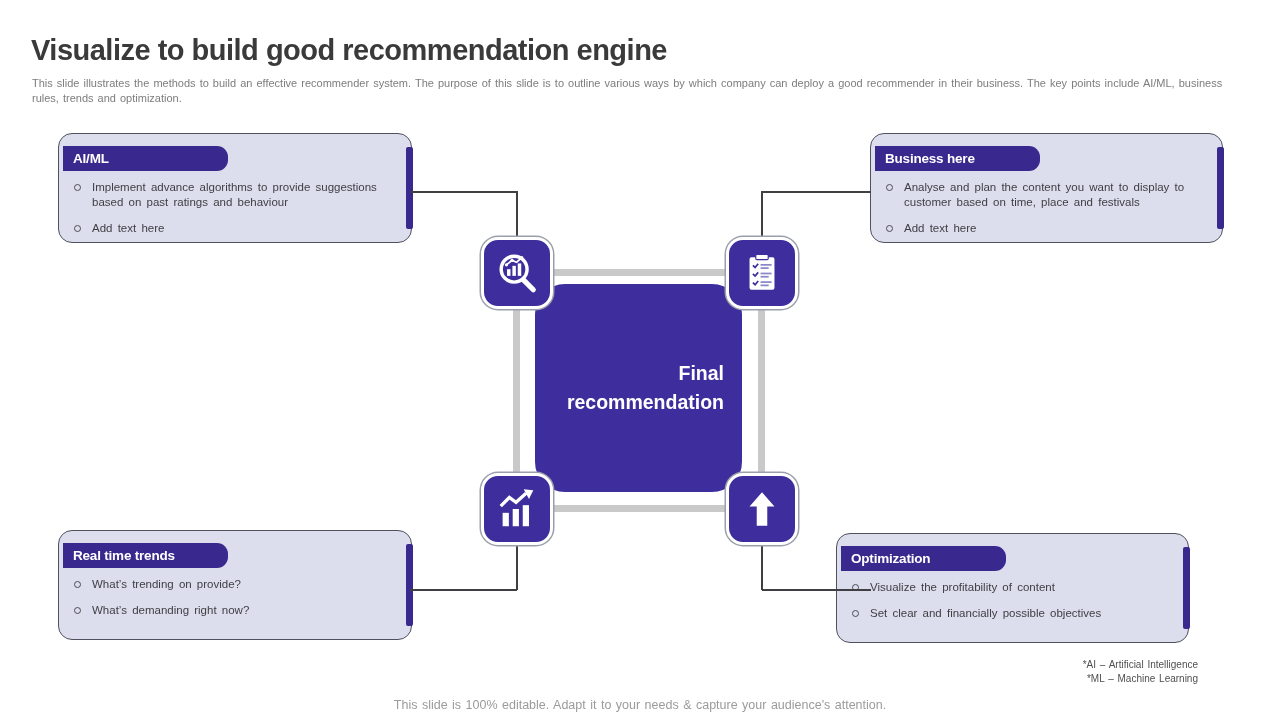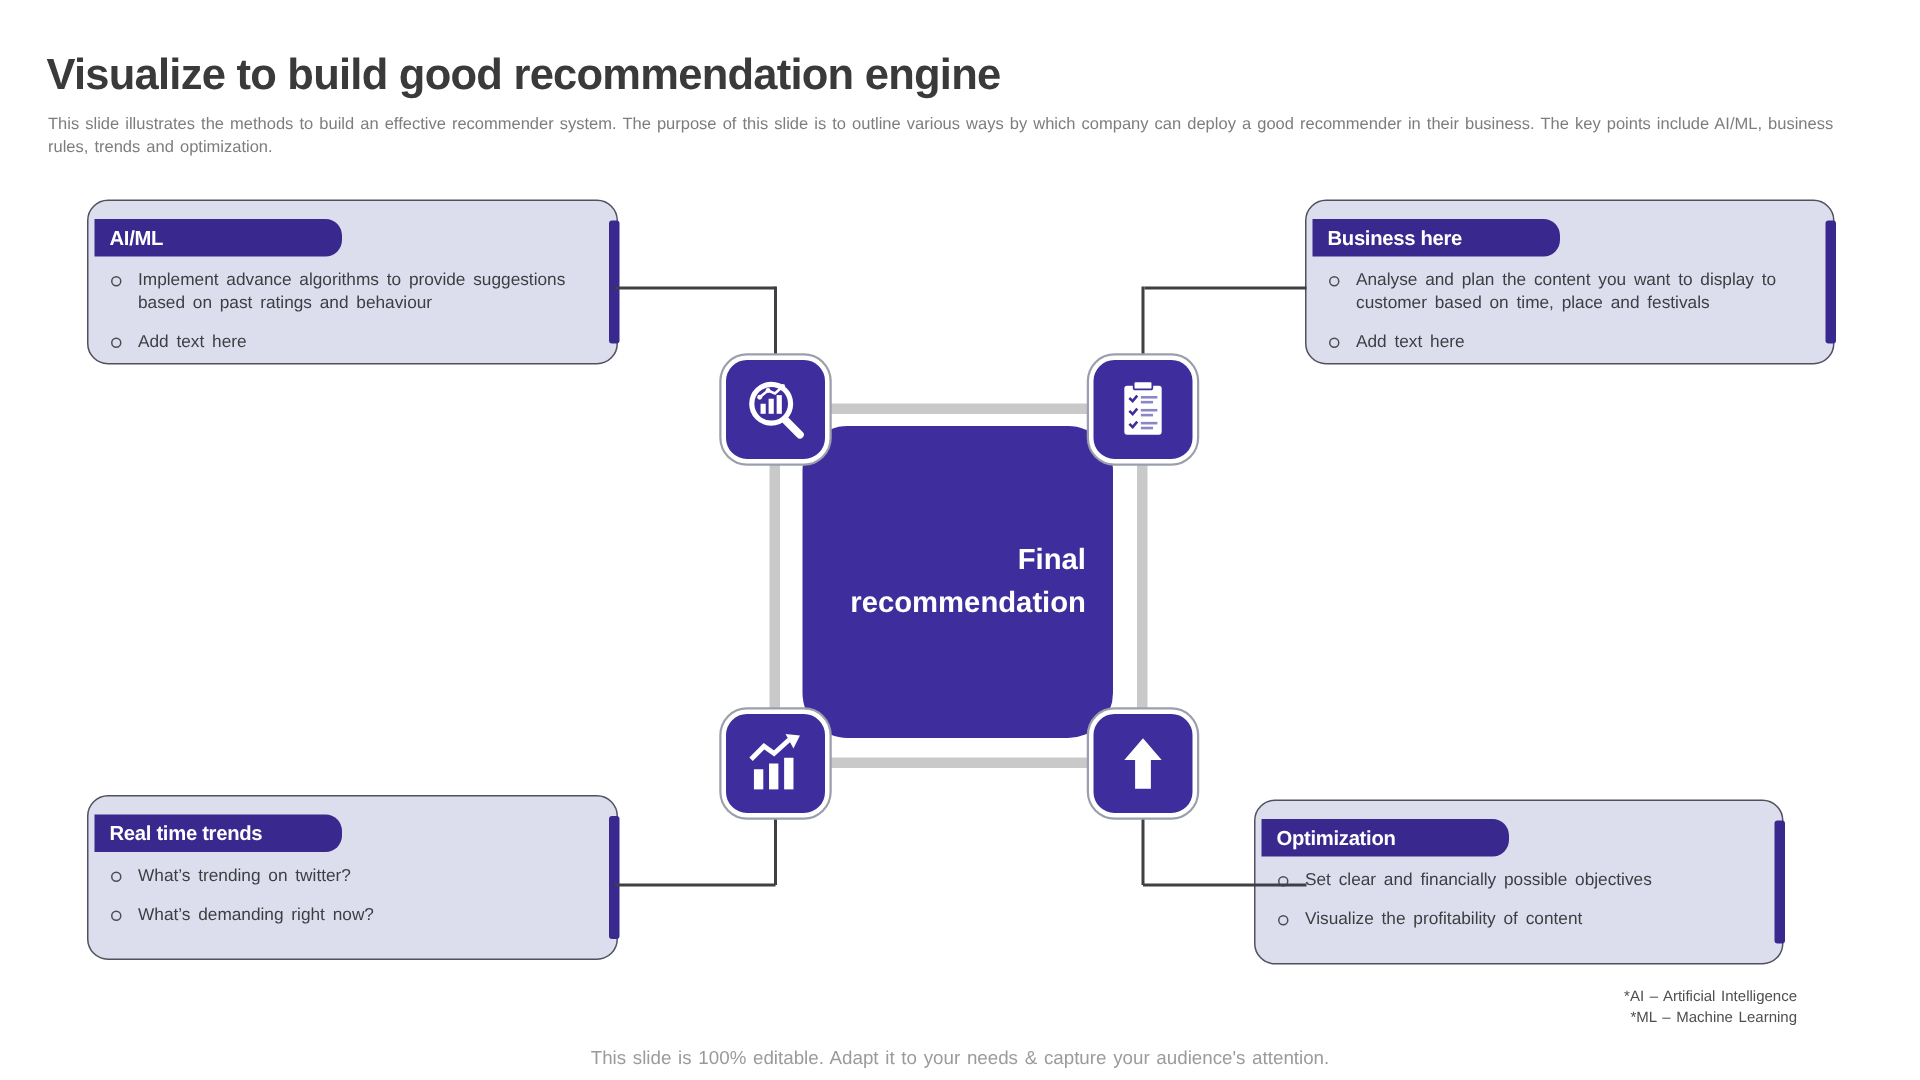--- a/index.html
+++ b/index.html
@@ -146,41 +146,41 @@
     </ul>
   </div>
 
   <div class="node-box" style="left:58px;top:530px;">
     <div class="node-tab">
       <span>Real time trends</span>
     </div>
     <ul class="node-bullets">
       <li>
           <span class="marker"></span>
-          <span>What’s trending on twitter?</span>
+          <span>What’s trending on provide?</span>
         </li>
       <li>
           <span class="marker"></span>
           <span>What’s demanding right now?</span>
         </li>
     </ul>
   </div>
 
   <div class="node-box" style="left:836px;top:533px;width:353px;">
     <div class="node-tab">
       <span>Optimization</span>
     </div>
     <ul class="node-bullets">
       <li>
           <span class="marker"></span>
+          <span>Visualize the profitability of content</span>
+        </li>
+      <li>
+          <span class="marker"></span>
           <span>Set clear and financially possible objectives</span>
-        </li>
-      <li>
-          <span class="marker"></span>
-          <span>Visualize the profitability of content</span>
         </li>
     </ul>
   </div>
 
   <div class="icon-tile tile-tl">
     <span>
       <svg viewBox="0 0 48 48" width="46" height="46">
         <circle cx="21" cy="20" r="13.5" fill="none" stroke="#ffffff" stroke-width="3.6"></circle>
         <line x1="31" y1="31.5" x2="41" y2="41.5" stroke="#ffffff" stroke-width="5.4" stroke-linecap="round"></line>
         <rect x="13.6" y="20" width="3.6" height="7" fill="#ffffff"></rect>

